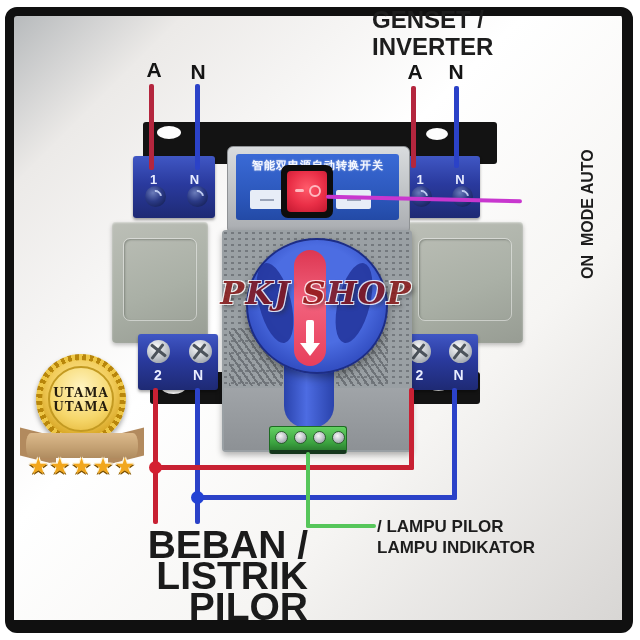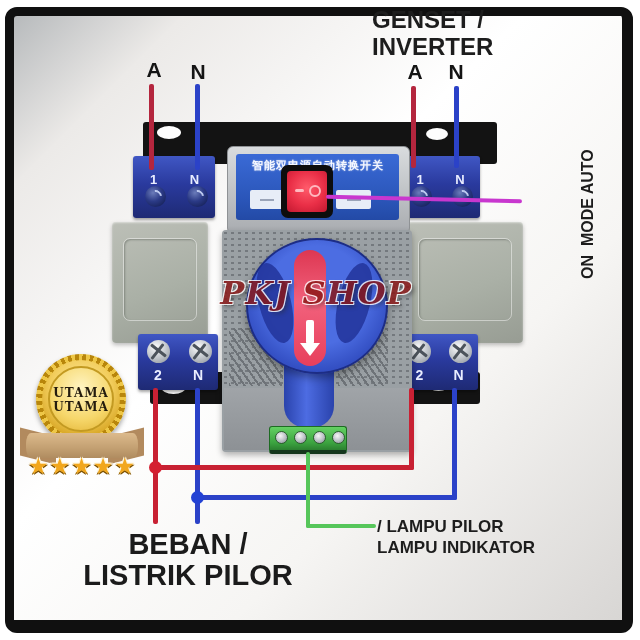--- a/index.html
+++ b/index.html
@@ -15,21 +15,21 @@
          letter-spacing:2px;color:#161616;z-index:5;}
   .t-ats{left:257px;top:46px;width:94px;text-align:center;font-size:33px;font-weight:800;
          color:#d22a2a;border-bottom:4px solid #a93540;padding-bottom:1px;z-index:5;}
   .t-genset{left:372px;top:6px;width:150px;font-size:24px;font-weight:800;color:#1d1d1d;
             line-height:27px;z-index:5;}
   .an{width:24px;text-align:center;font-size:21px;font-weight:800;color:#141414;z-index:5;}
   .t-note{left:16px;top:88px;width:150px;font-size:15px;font-weight:700;color:#3c3c3c;
           line-height:17.5px;z-index:5;}
   .t-mode{left:463px;top:164px;width:182px;height:48px;transform:rotate(-90deg);
           font-size:16px;font-weight:800;color:#1c1c1c;line-height:23px;white-space:pre;z-index:2;}
-  .t-beban{left:68px;top:529px;width:240px;text-align:center;font-size:29px;font-weight:800;
+  .t-beban{left:68px;top:529px;width:240px;text-align:right;font-size:39px;font-weight:800;
            color:#1b1b1b;line-height:31px;z-index:5;}
   .t-lampu{left:377px;top:516px;width:190px;font-size:17px;font-weight:800;color:#1d1d1d;
            line-height:21px;z-index:5;}
   .watermark{left:214px;top:274px;width:204px;text-align:center;z-index:9;
      font-family:"DejaVu Serif",serif;font-style:italic;font-weight:900;font-size:32px;
      color:#8a1514;opacity:.82;letter-spacing:1px;
      text-shadow:-1px -1px 0 #fff,1px -1px 0 #fff,-1px 1px 0 #fff,1px 1px 0 #fff,3px 3px 4px rgba(40,40,40,.55);}
   
   .plate{background:#131313;border-radius:3px;z-index:2;}
   .oval{background:#fdfdfd;border-radius:50%;z-index:3;}

